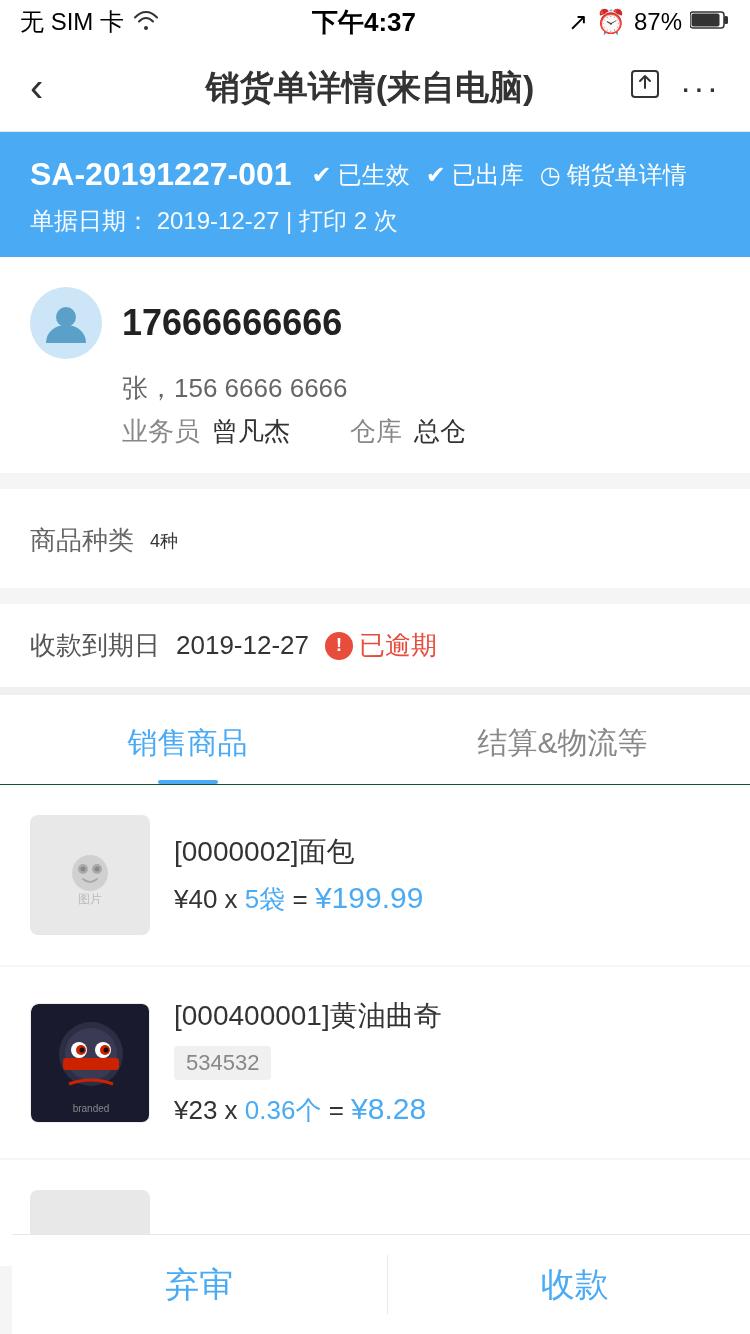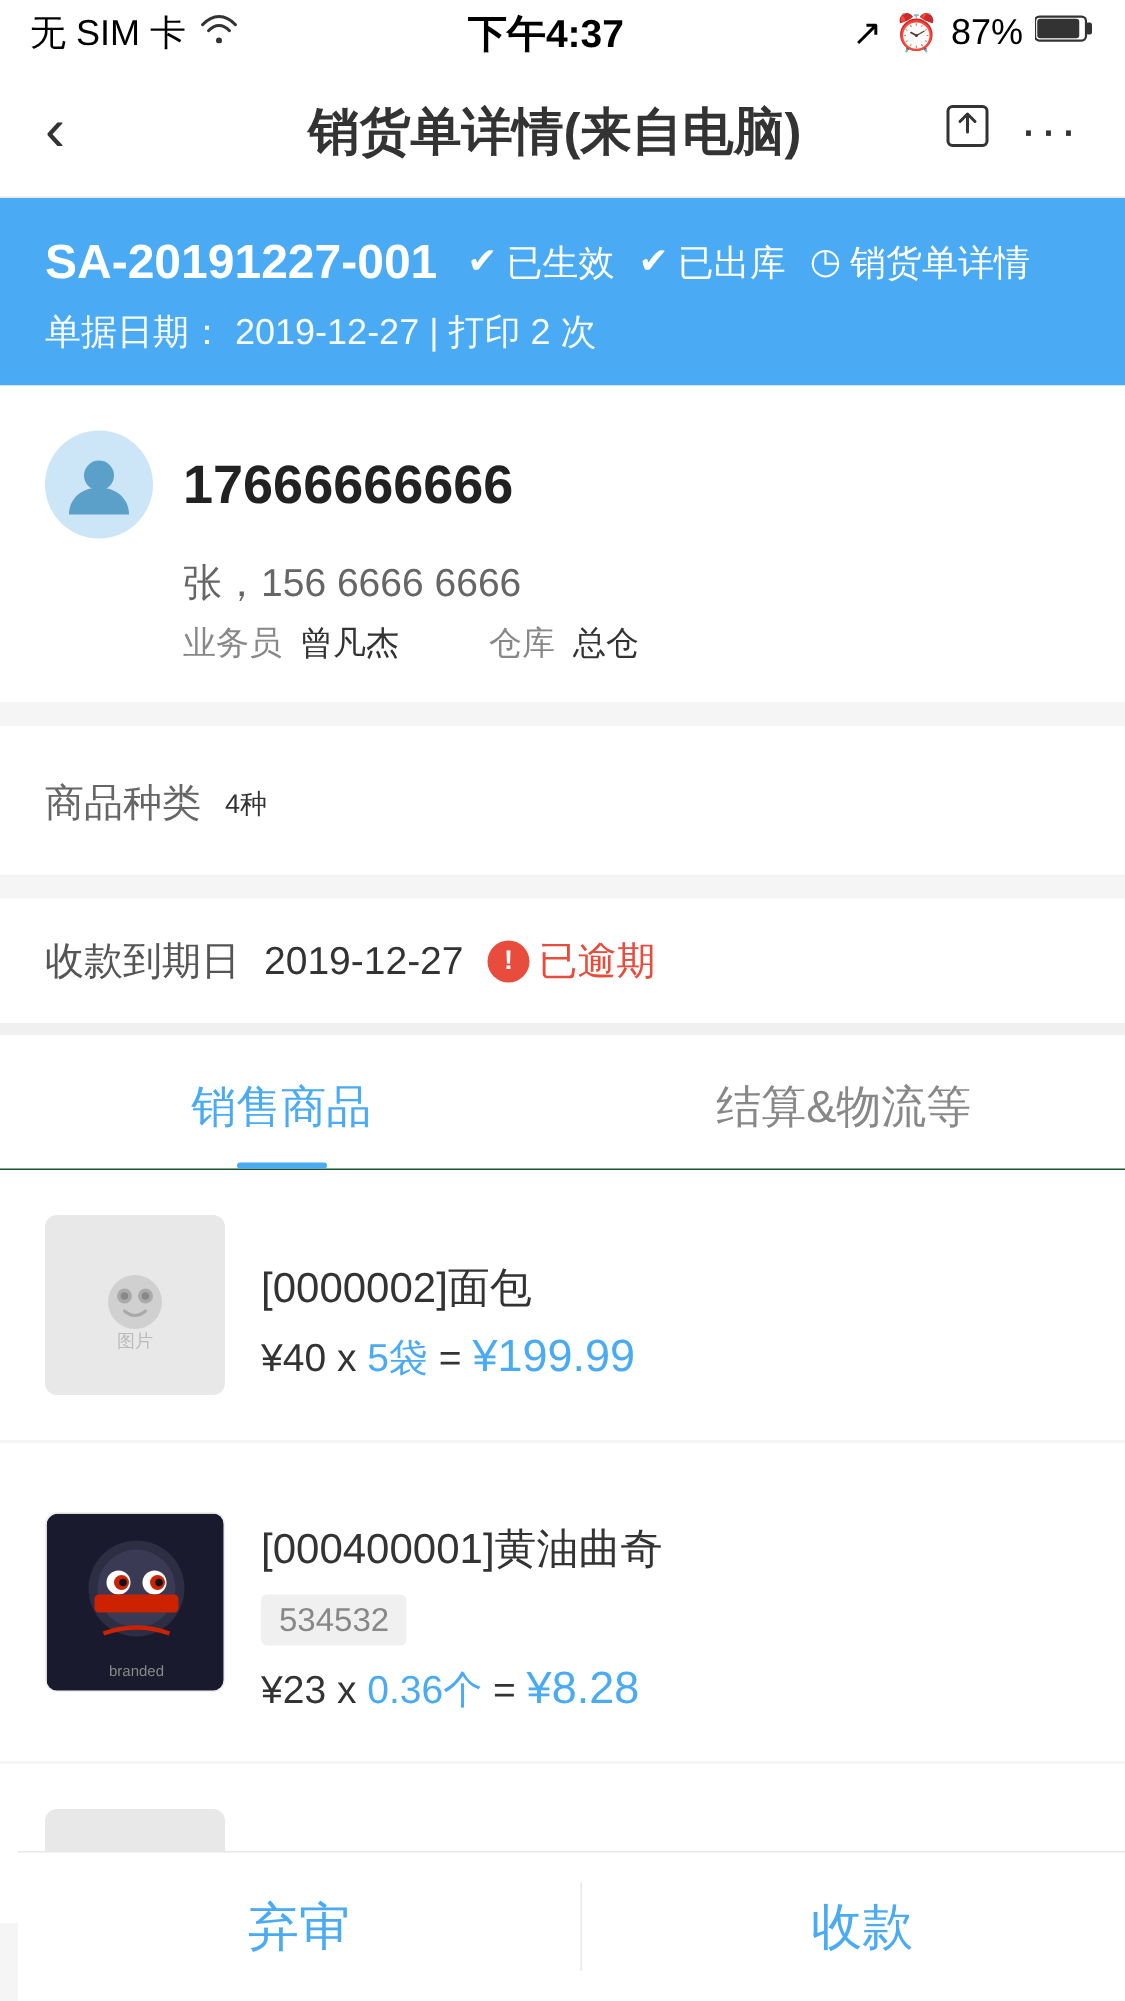--- a/index.html
+++ b/index.html
@@ -128,21 +128,21 @@
     .customer-meta {
       display: flex;
       align-items: center;
       gap: 60px;
       padding-left: 92px;
     }
     .meta-item {
       display: flex;
       align-items: center;
       gap: 12px;
-      font-size: 22px;
+      font-size: 26px;
       color: #666;
     }
     .meta-label { color: #888; }
     .meta-value { color: #333; }
 
     
     .stats-section {
       background: #fff;
       padding: 30px 30px;
       margin-bottom: 16px;
@@ -273,21 +273,20 @@
       background: #e8e8e8;
       display: flex;
       align-items: center;
       justify-content: center;
       color: #bbb;
       font-size: 48px;
     }
 
     .product-info {
       flex: 1;
-      margin-top: 22px;
     }
     .product-name {
       font-size: 28px;
       color: #333;
       margin-bottom: 10px;
       font-weight: 500;
     }
     .product-sku-badge {
       display: inline-block;
       background: #f0f0f0;

